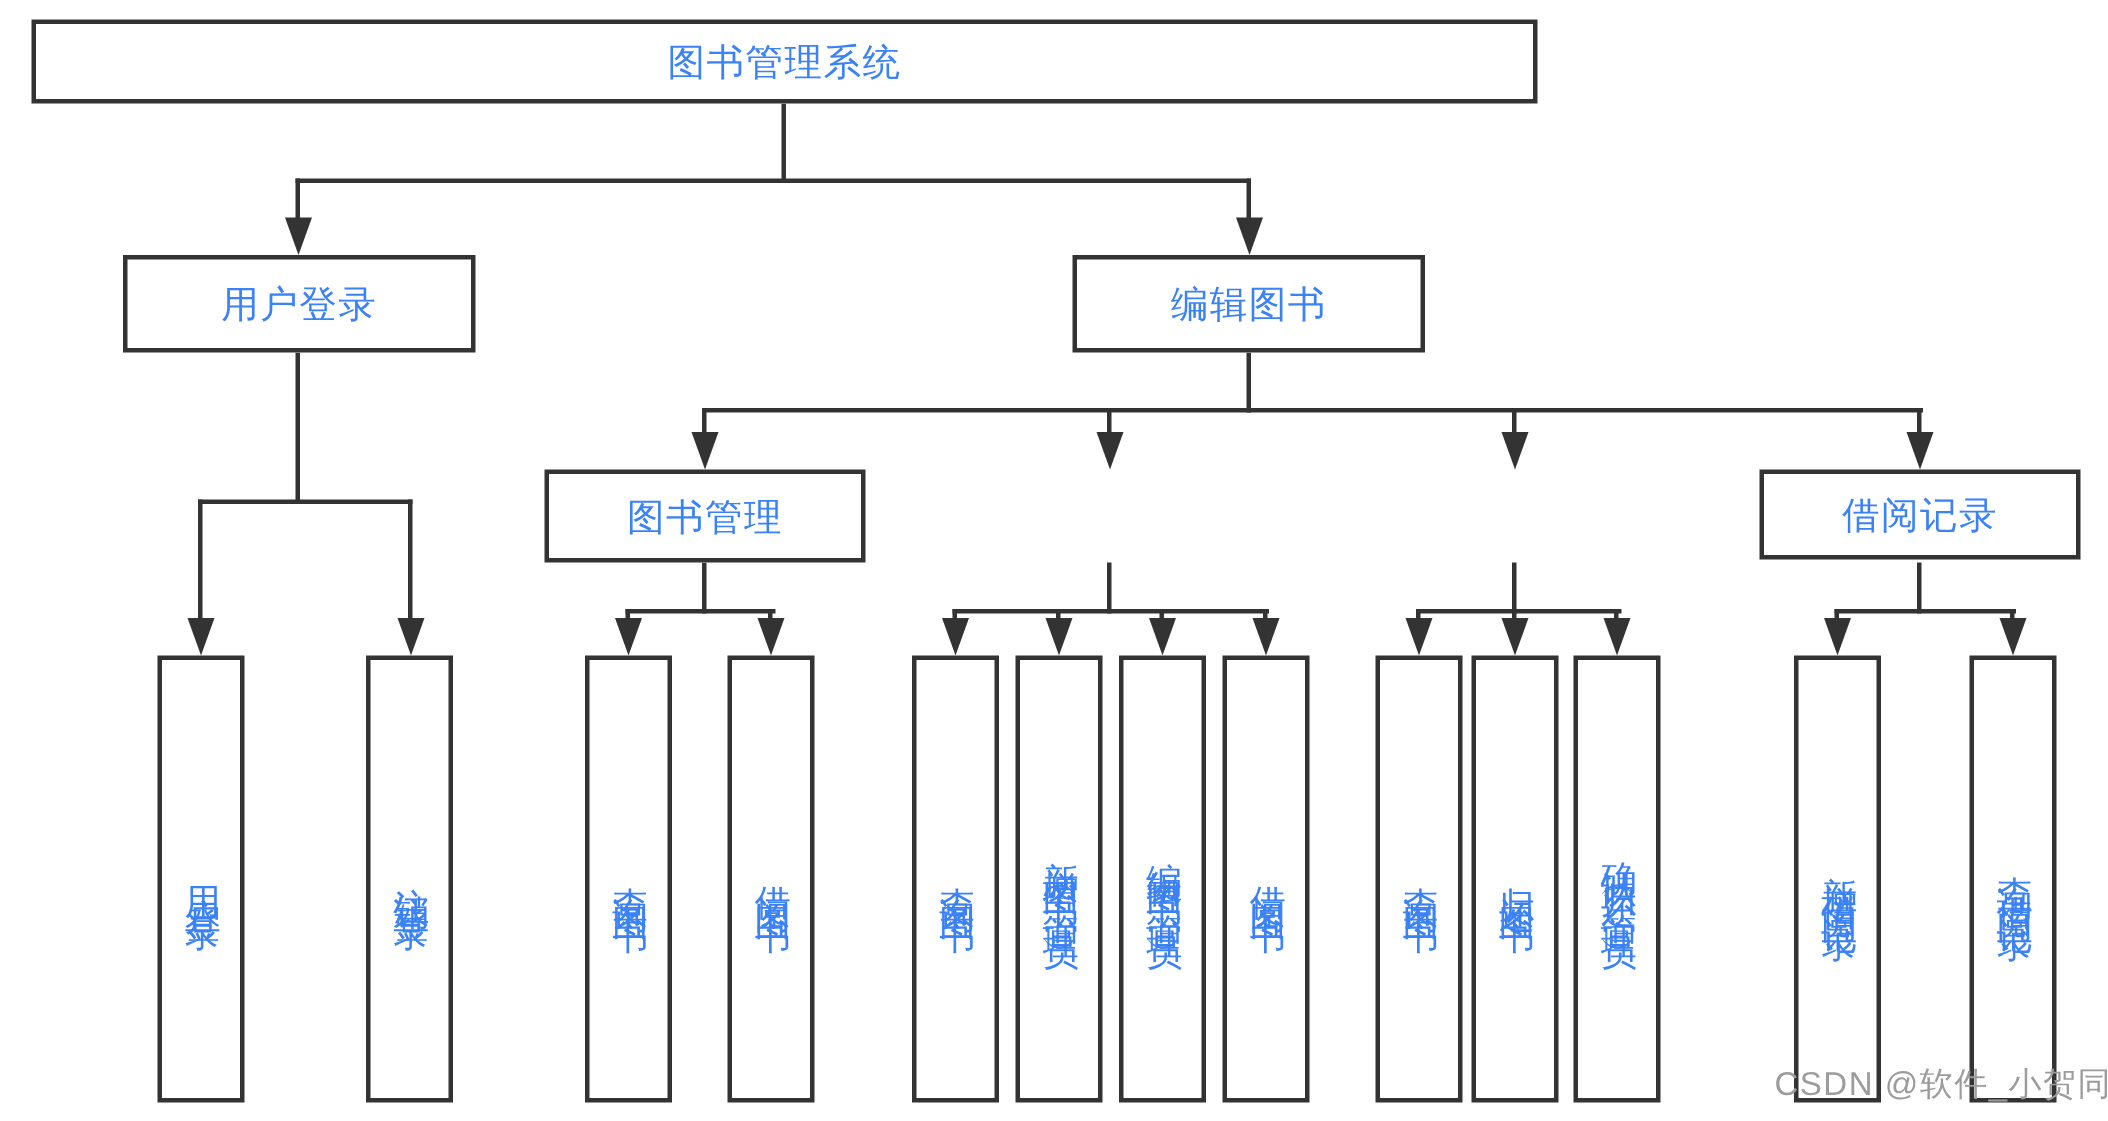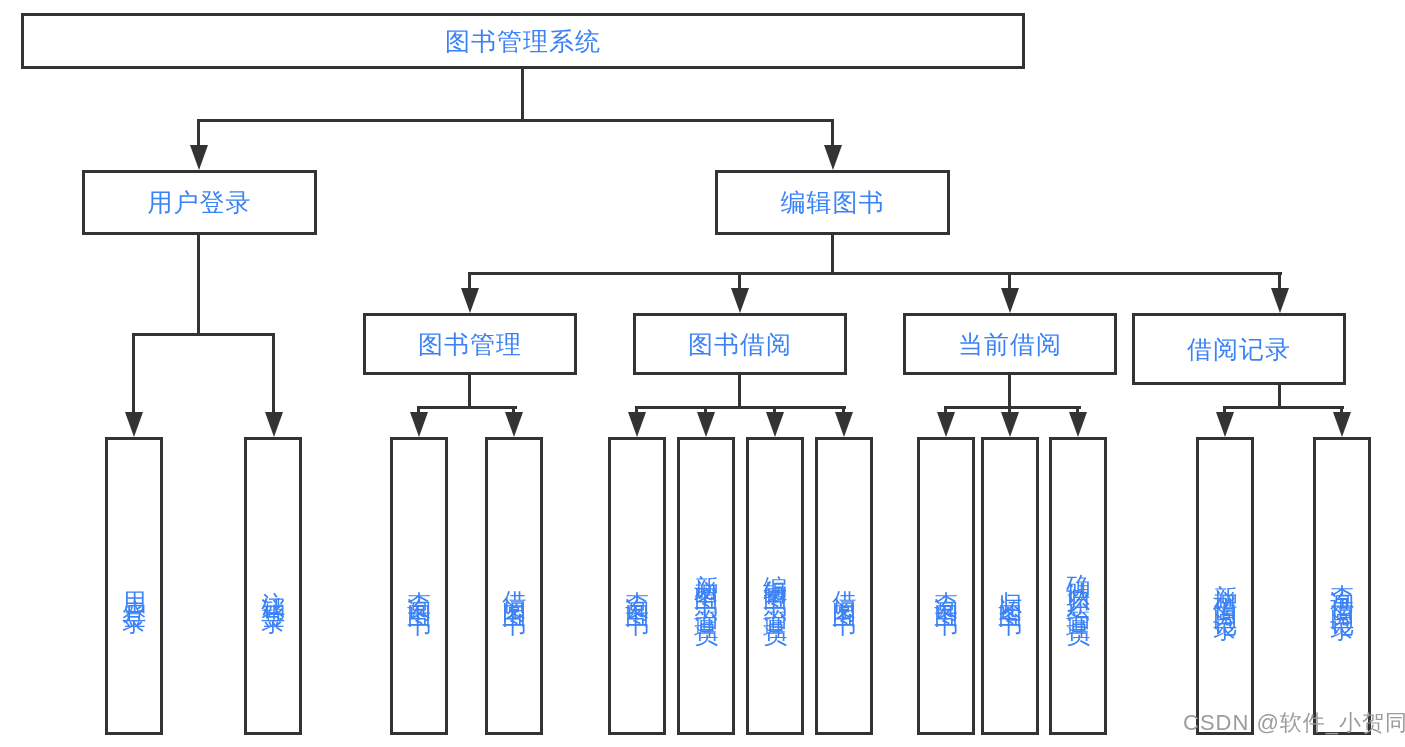--- a/index.html
+++ b/index.html
@@ -92,23 +92,21 @@
   <div class="ah" style="left:1216px;top:412px"></div>
   <div class="vl" style="left:1340px;top:406px;height:10px"></div>
   <div class="ah" style="left:1333px;top:412px"></div>
 
   <div class="node h" style="left:21px;top:13px;width:1004px;height:56px">图书管理系统</div>
 
   <div class="node h" style="left:82px;top:170px;width:235px;height:65px">用户登录</div>
   <div class="node h" style="left:715px;top:170px;width:235px;height:65px">编辑图书</div>
 
   <div class="node h" style="left:363px;top:313px;width:214px;height:62px">图书管理</div>
-  <div class="node h" style="left:633px;top:313px;width:214px;height:62px">图书借阅</div>
-  <div class="node h" style="left:903px;top:313px;width:214px;height:62px">当前借阅</div>
-  <div class="node h" style="left:1132px;top:313px;width:214px;height:72px">借阅记录</div>
+  <div class="node h" style="left:1173px;top:313px;width:214px;height:60px">借阅记录</div>
 
   <div class="node v" style="left:105px;top:437px;width:58px;height:298px">用户登录</div>
   <div class="node v" style="left:244px;top:437px;width:58px;height:298px">注销登录</div>
 
   <div class="node v" style="left:390px;top:437px;width:58px;height:298px">查询图书</div>
   <div class="node v" style="left:485px;top:437px;width:58px;height:298px">借阅图书</div>
 
   <div class="node v" style="left:608px;top:437px;width:58px;height:298px">查询图书</div>
   <div class="node v" style="left:677px;top:437px;width:58px;height:298px">新增图书（管理员）</div>
   <div class="node v" style="left:746px;top:437px;width:58px;height:298px">编辑图书（管理员）</div>

